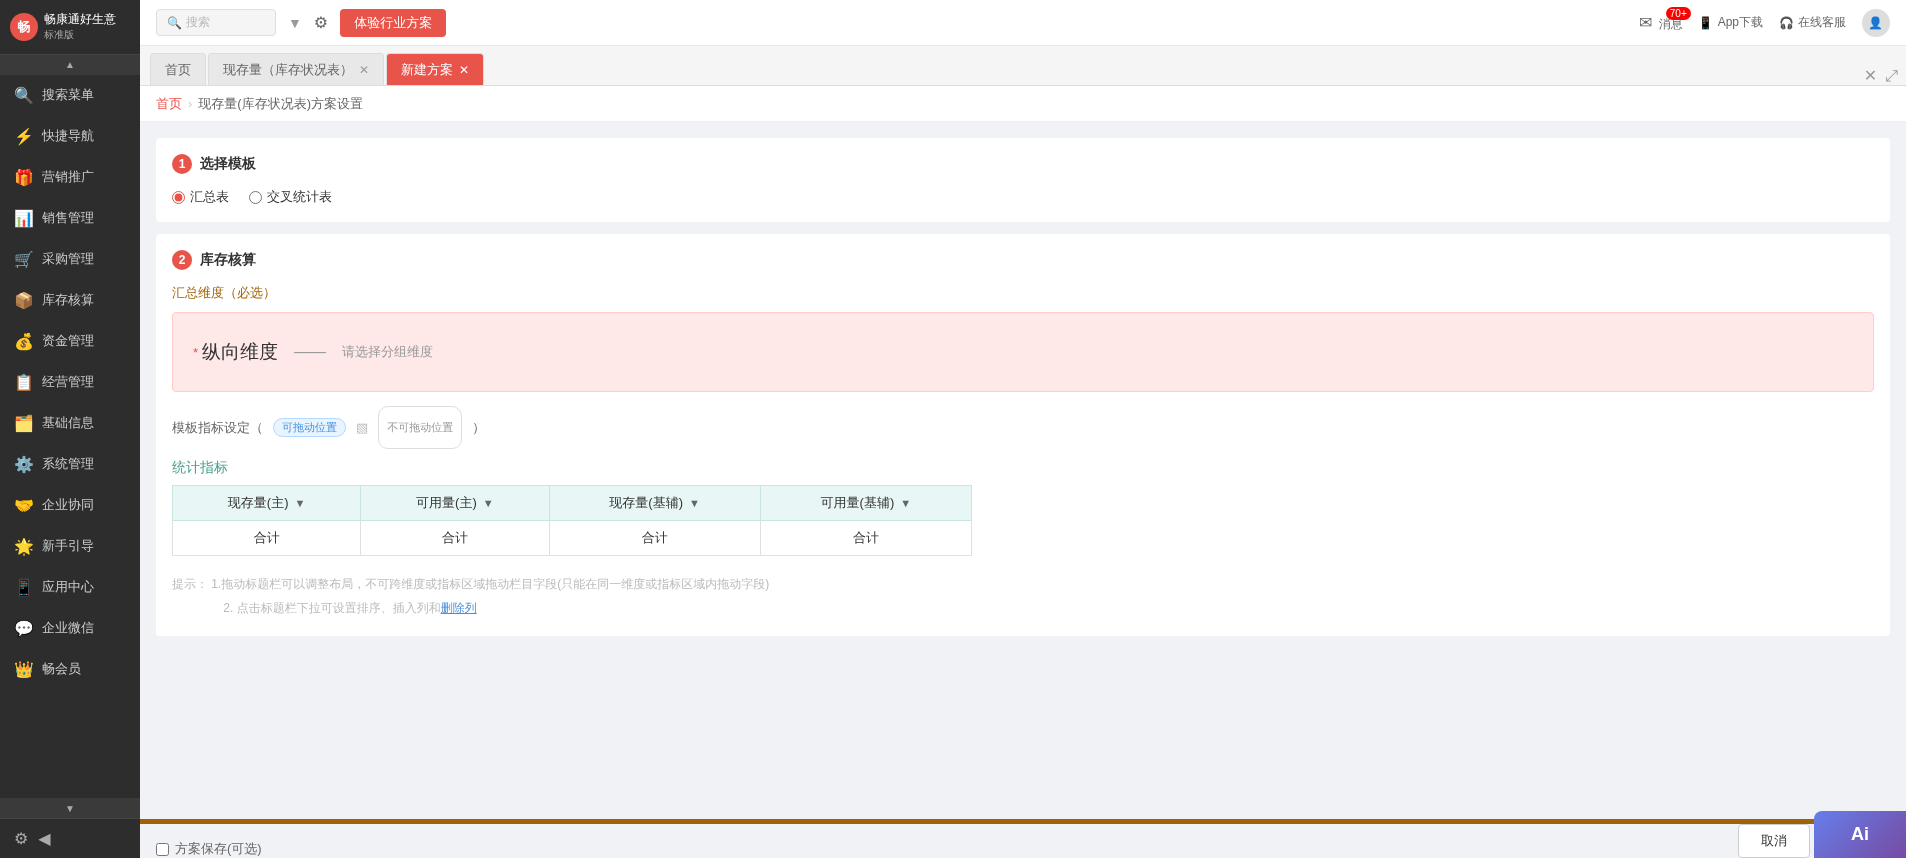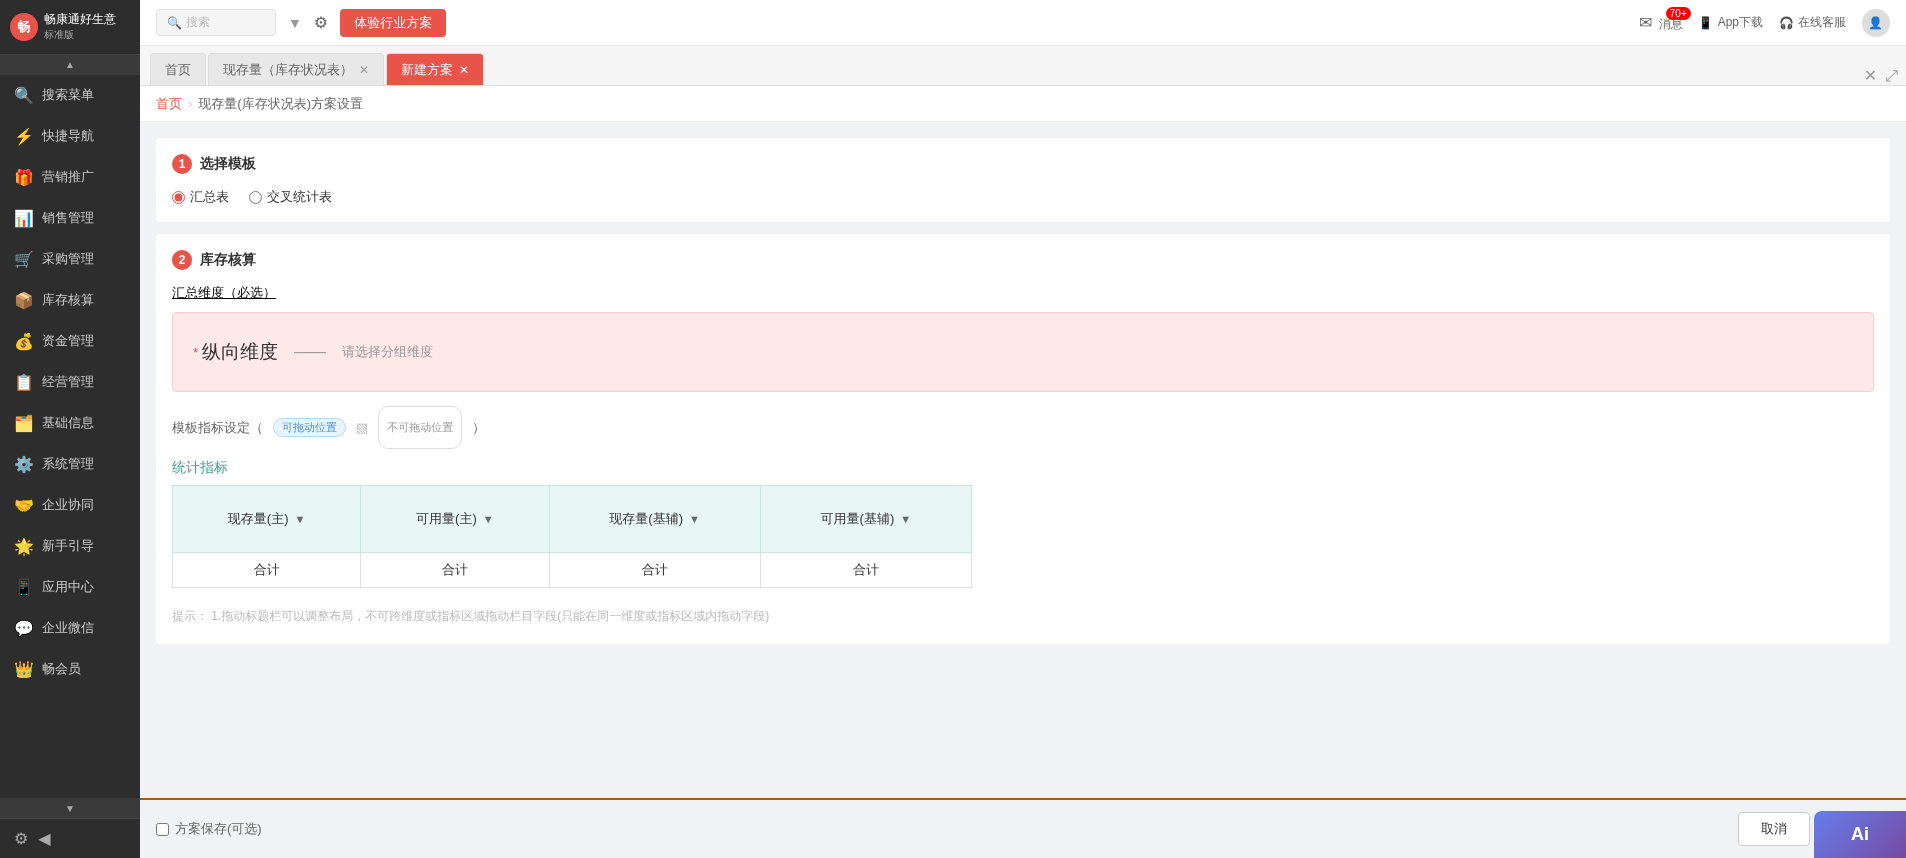--- a/index.html
+++ b/index.html
@@ -102,21 +102,21 @@
       width: 20px; height: 20px; background: #e8534a; color: #fff; border-radius: 50%; display: flex; align-items: center; justify-content: center; font-size: 12px; font-weight: bold; flex-shrink: 0;
     }
     .section-title { font-size: 14px; font-weight: bold; color: #333; }
 
     
     .radio-group { display: flex; align-items: center; gap: 20px; }
     .radio-label { display: flex; align-items: center; gap: 5px; font-size: 13px; color: #333; cursor: pointer; }
     .radio-label input { accent-color: #e8534a; }
 
     
-    .dim-label { font-size: 13px; color: #000000; margin-bottom: 10px; text-decoration: underline; }
+    .dim-label { font-size: 13px; color: #a16207; margin-bottom: 10px; }
     .dim-area {
       background: #ffe8e8; border: 1px solid #ffcccc; border-radius: 4px; padding: 20px 20px; min-height: 80px; display: flex; align-items: center;
     }
     .dim-required { color: #e8534a; font-size: 13px; margin-right: 4px; }
     .dim-vertical { font-size: 19px; color: #333; }
     .dim-dash { margin: 0 16px; color: #999; font-size: 16px; }
     .dim-select-hint { font-size: 13px; color: #999; }
 
     
     .indicator-settings { margin-top: 14px; }
@@ -125,36 +125,36 @@
       display: inline-block; padding: 1px 8px; background: #e8f4ff; border: 1px solid #b3d9ff; border-radius: 10px; font-size: 11px; color: #4a90d9;
     }
     .non-draggable-badge {
       display: inline-block; padding: 13px 8px; background: #fff; border: 1px solid #ddd; border-radius: 10px; font-size: 11px; color: #999;
     }
 
     
     .stats-section-title { font-size: 14px; color: #4a9e8e; margin-bottom: 8px; font-weight: normal; }
     .stats-table { border-collapse: collapse; width: 100%; max-width: 800px; }
     .stats-table th {
-      background: #e8f7f5; border: 1px solid #c8e6e0; padding: 24px 14px; font-size: 13px; color: #333; font-weight: normal; text-align: center;
+      background: #e8f7f5; border: 1px solid #c8e6e0; padding: 8px 14px; font-size: 13px; color: #333; font-weight: normal; text-align: center;
     }
     .stats-table td {
       background: #fff; border: 1px solid #e0e0e0; padding: 8px 14px; font-size: 13px; color: #333; text-align: center;
     }
     .col-header { display: flex; align-items: center; justify-content: center; gap: 6px; }
     .col-chevron { color: #666; font-size: 11px; }
 
     
     .tips-area { margin-top: 16px; }
     .tips-text { font-size: 12px; color: #bbb; line-height: 2; }
     .tips-text a { color: #4a90d9; text-decoration: underline; cursor: pointer; }
 
     
     .footer {
-      padding: 12px 16px; background: #f0f2f5; display: flex; align-items: center; justify-content: space-between; border-top: 2px solid #a16207; flex-shrink: 0;
+      padding: 0 16px; background: #f0f2f5; display: flex; align-items: flex-end; justify-content: space-between; border-top: 5px solid #a16207; flex-shrink: 0;
     }
     .save-option { display: flex; align-items: center; gap: 6px; font-size: 13px; color: #666; }
     .footer-btns { display: flex; gap: 10px; }
     .btn-cancel { background: #fff; border: 1px solid #ccc; border-radius: 4px; padding: 7px 22px; font-size: 13px; cursor: pointer; color: #333; }
     .btn-query { background: #e8534a; border: none; border-radius: 4px; padding: 7px 22px; font-size: 13px; cursor: pointer; color: #fff; }
 
     
     .topbar-action { display: flex; align-items: center; gap: 4px; font-size: 12px; color: #666; cursor: pointer; }
 
     
@@ -380,20 +380,23 @@
               <td>合计</td>
               <td>合计</td>
               <td>合计</td>
               <td>合计</td>
             </tr>
           </tbody>
         </table>
 
         <div class="tips-area">
           <div class="tips-text">提示：   1.拖动标题栏可以调整布局，不可跨维度或指标区域拖动栏目字段(只能在同一维度或指标区域内拖动字段)</div>
+          <div class="tips-text">
+            <span>　　　　 2. 点击标题栏下拉可设置排序、插入列和</span><a>删除列</a>
+          </div>
         </div>
       </div>
     </div>
 
   </div>
 
   <div class="footer">
     <div class="save-option">
       <input type="checkbox" style="">
       <span>方案保存(可选)</span>

